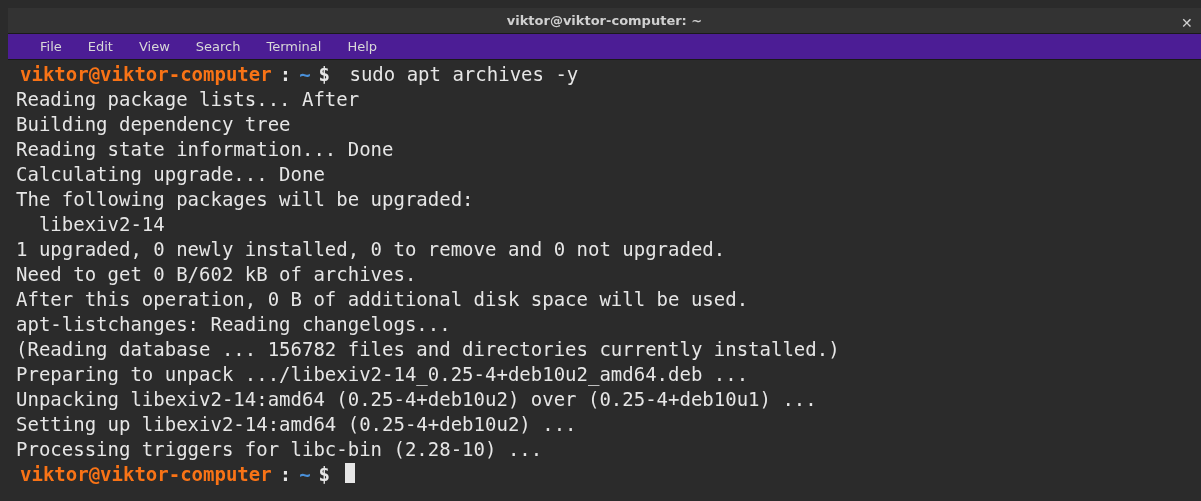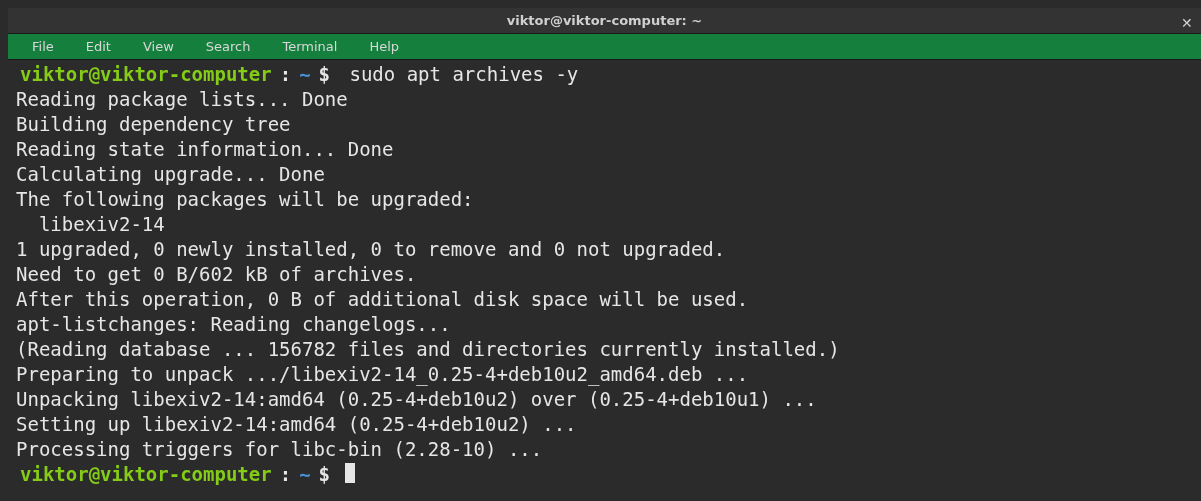--- a/index.html
+++ b/index.html
@@ -35,47 +35,47 @@
       top: 4px;
       color: #d0d0d0;
       font-size: 14px;
       line-height: 1;
       cursor: pointer;
       width: 18px;
       height: 18px;
       text-align: center;
     }
     .menubar {
-      background: #15803d;
+      background: #4c1d95;
       color: #d8d8d8;
       height: 26px;
       display: flex;
       align-items: center;
-      padding: 0 14px;
-      gap: 12px;
+      padding: 0 22px;
+      gap: 6px;
       font-family: "DejaVu Sans", "Liberation Sans", sans-serif;
       font-size: 13px;
       border-bottom: 1px solid #1a1a1a;
     }
     .menubar .menu-item {
       padding: 4px 10px;
       cursor: pointer;
     }
     .terminal {
       flex: 1;
       background: #2b2b2b;
       color: #e6e6e6;
       font-size: 19px;
       line-height: 25px;
       padding: 2px 4px;
       white-space: pre;
       font-family: "DejaVu Sans Mono", "Liberation Mono", monospace;
       overflow: hidden;
     }
-    .prompt-user { color: #84cc16; font-weight: bold; }
+    .prompt-user { color: #f97316; font-weight: bold; }
     .prompt-colon { color: #e6e6e6; font-weight: bold; }
     .prompt-path { color: #4a90d9; font-weight: bold; }
     .cursor {
       display: inline-block;
       width: 10px;
       height: 20px;
       background: #e6e6e6;
       vertical-align: text-bottom;
       margin-bottom: 2px;
     }
@@ -91,21 +91,21 @@
 <div class="menubar">
   <span class="menu-item">File</span>
   <span class="menu-item">Edit</span>
   <span class="menu-item">View</span>
   <span class="menu-item">Search</span>
   <span class="menu-item">Terminal</span>
   <span class="menu-item">Help</span>
 </div>
 
 <div class="terminal"><span><span class="prompt-user">viktor@viktor-computer</span><span class="prompt-colon">:</span><span class="prompt-path">~</span><span class="prompt-colon">$</span> <span>sudo apt archives -y</span></span>
-<span>Reading package lists... Done</span>
+<span>Reading package lists... After</span>
 <span>Building dependency tree</span>
 <span>Reading state information... Done</span>
 <span>Calculating upgrade... Done</span>
 <span>The following packages will be upgraded:</span>
 <span>  libexiv2-14</span>
 <span>1 upgraded, 0 newly installed, 0 to remove and 0 not upgraded.</span>
 <span>Need to get 0 B/602 kB of archives.</span>
 <span>After this operation, 0 B of additional disk space will be used.</span>
 <span>apt-listchanges: Reading changelogs...</span>
 <span>(Reading database ... 156782 files and directories currently installed.)</span>

